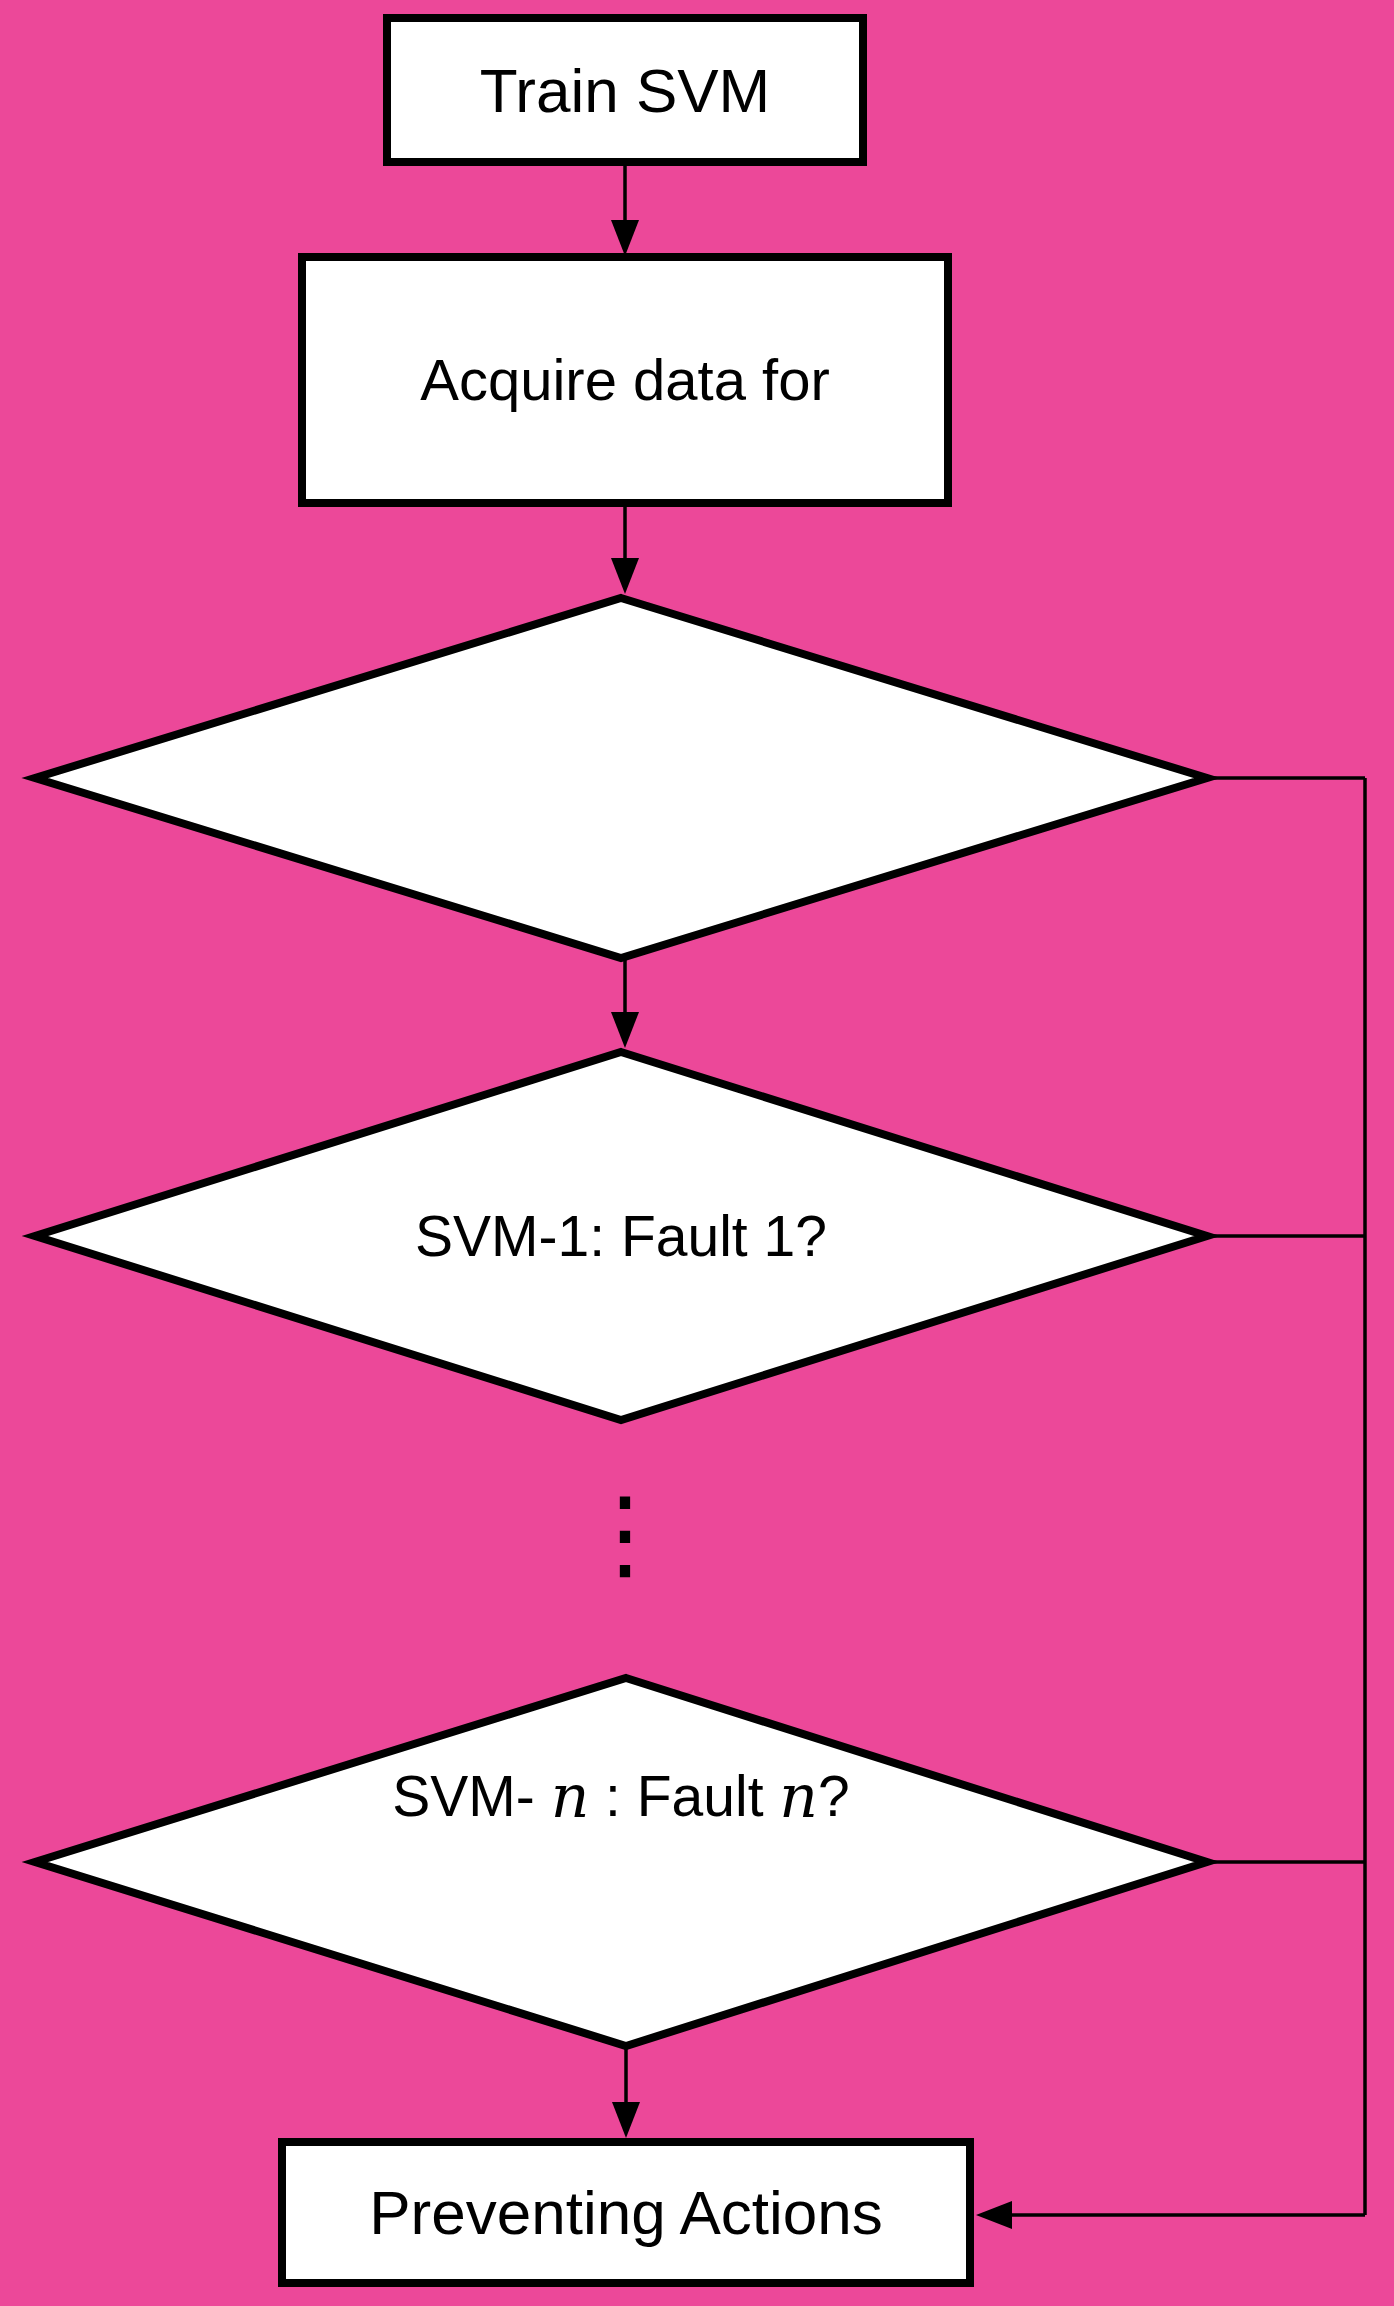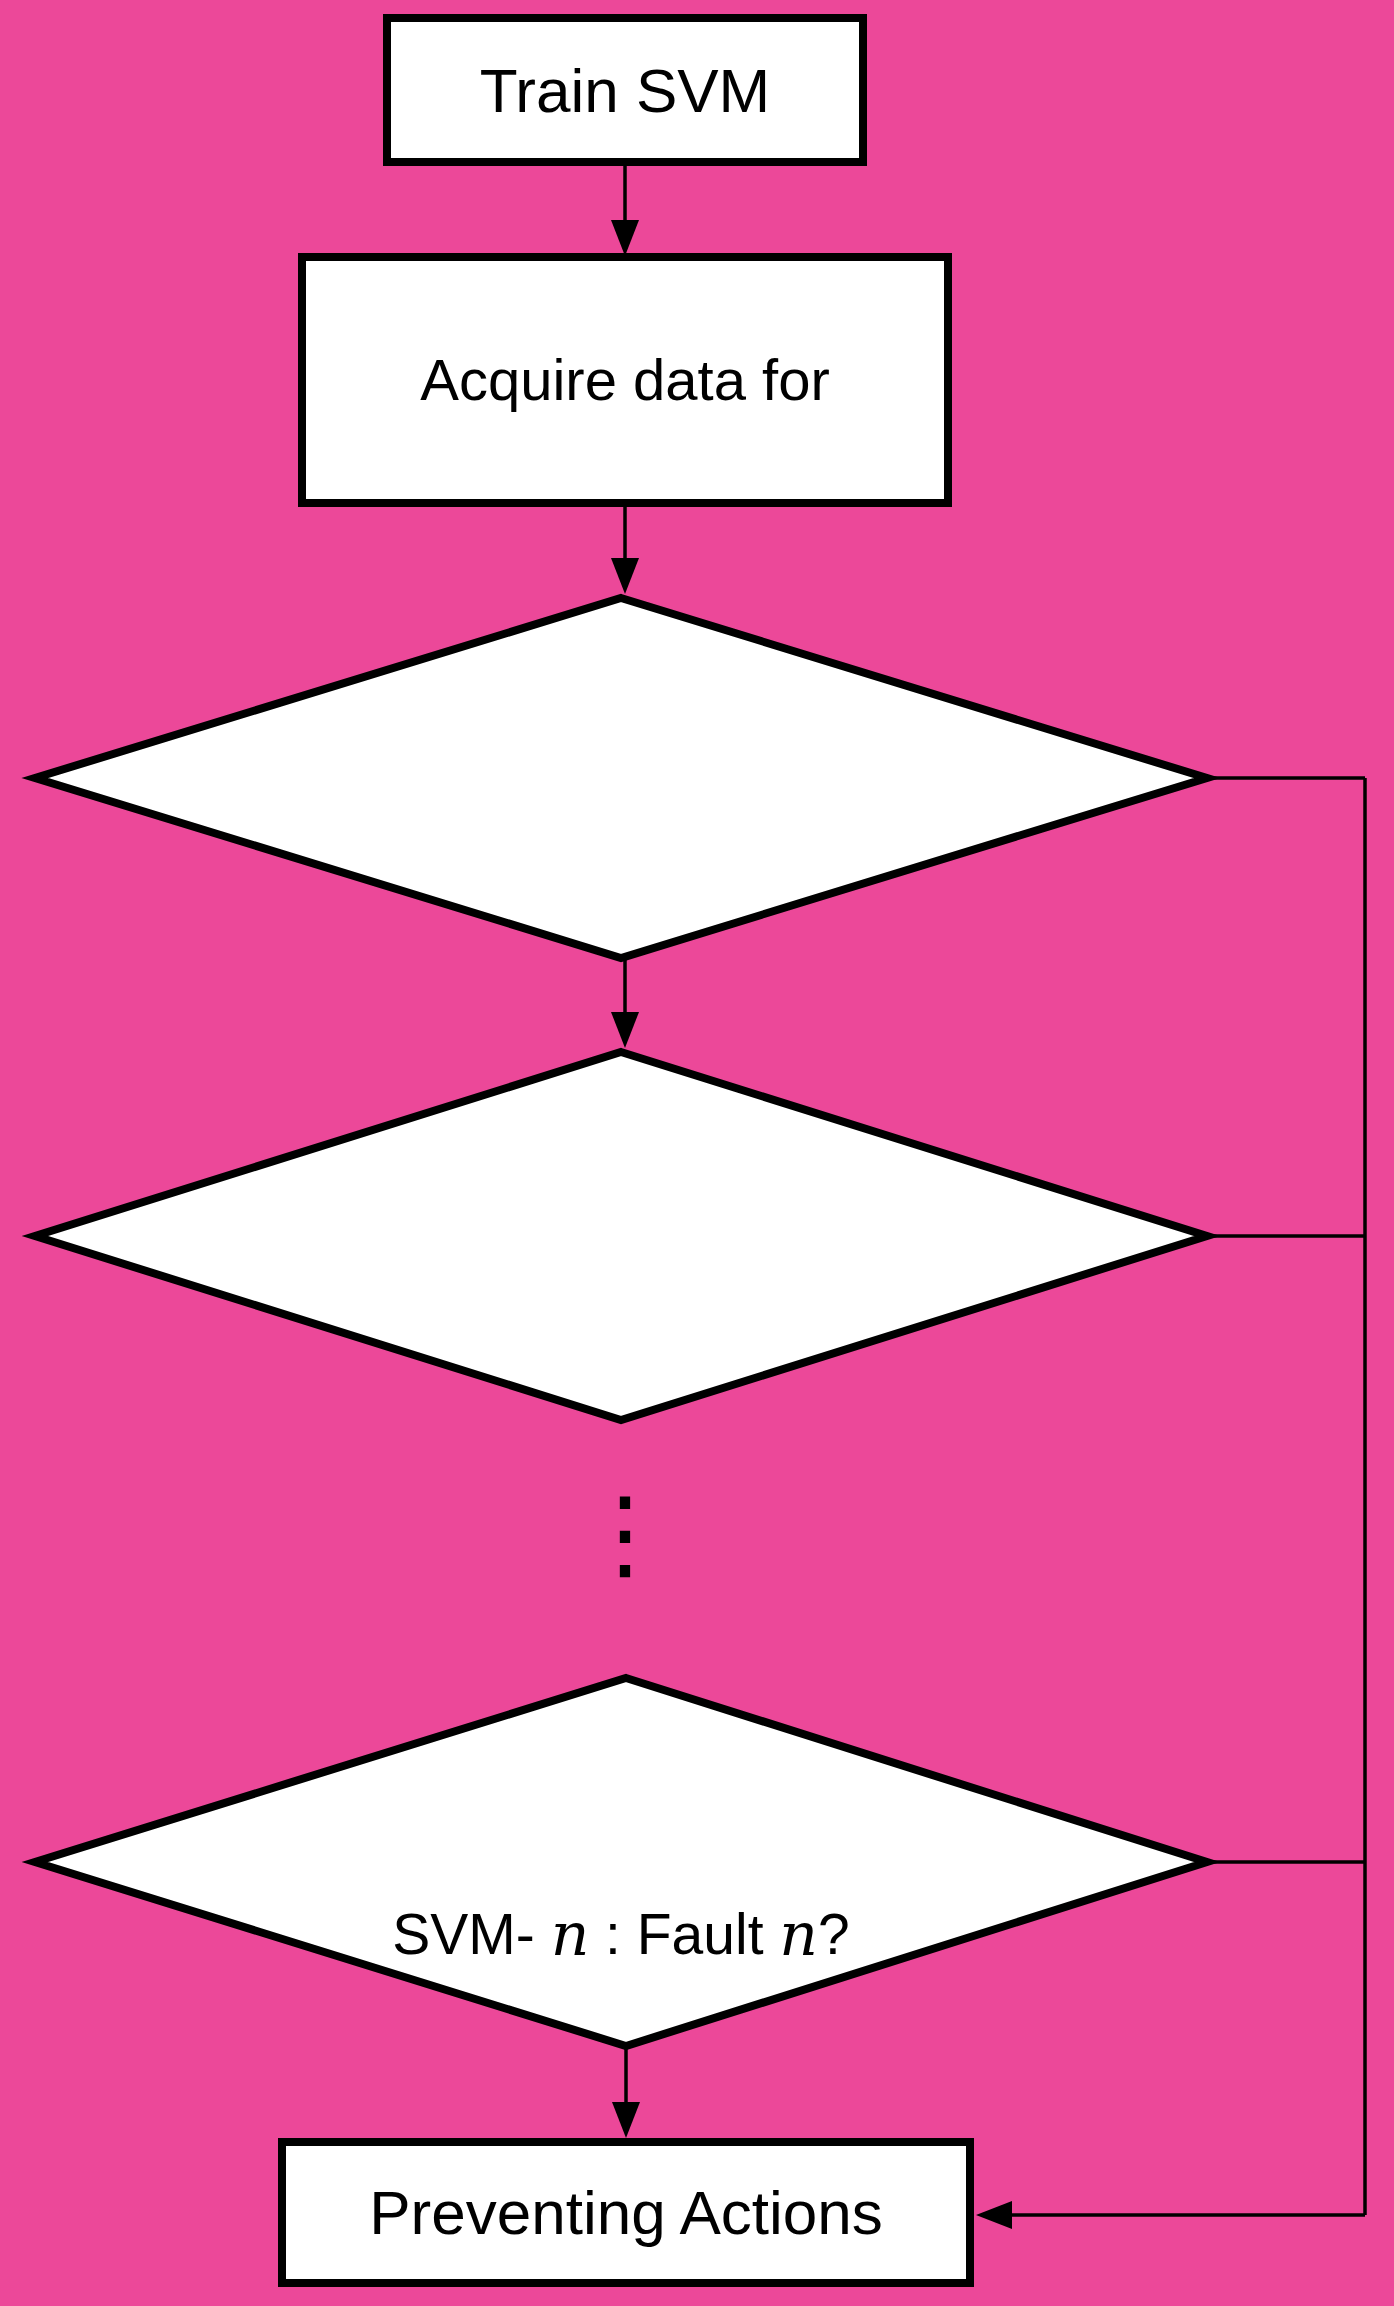--- a/index.html
+++ b/index.html
@@ -59,21 +59,21 @@
   }
   .label-svm0 {
     left: 35px; top: 598px; width: 1172px; height: 360px;
     font-size: 57px;
   }
   .label-svm1 {
     left: 35px; top: 1052px; width: 1172px; height: 368px;
     font-size: 57px;
   }
   .label-svmn {
-    left: 35px; top: 1750px; width: 1172px; height: 368px;
+    left: 35px; top: 1612px; width: 1172px; height: 368px;
     font-size: 57px;
   }
   .label-preventing {
     left: 282px; top: 2142px; width: 688px; height: 141px;
     font-size: 62px;
   }
   .math-var {
     font-family: "DejaVu Serif", serif;
     font-style: italic;
     font-size: 60px;
@@ -117,20 +117,21 @@
     <rect class="shape" x="282" y="2142" width="688" height="141"></rect>
   </svg>
 
   <div class="label label-train">Train SVM</div>
 
   <div class="label label-acquire">
     <span>Acquire data for</span>
   </div>
 
 
+  <div class="label label-svm1">SVM-1: Fault 1?</div>
 
   <div class="label label-svmn">
     <span>SVM- </span>
     <span class="math-var">n</span>
     <span> : Fault </span>
     <span class="math-var">n</span>
     <span>?</span>
   </div>
 
   <div class="label ellipsis">⋮</div>

